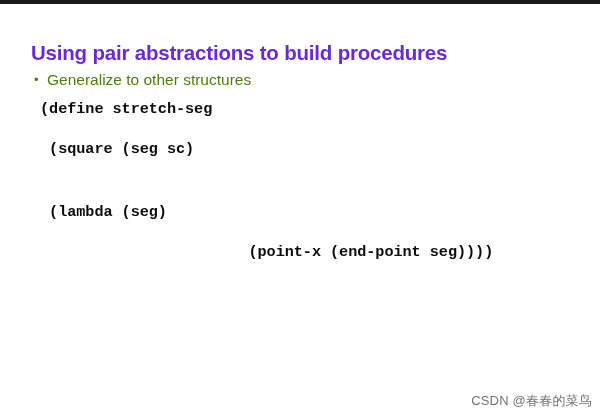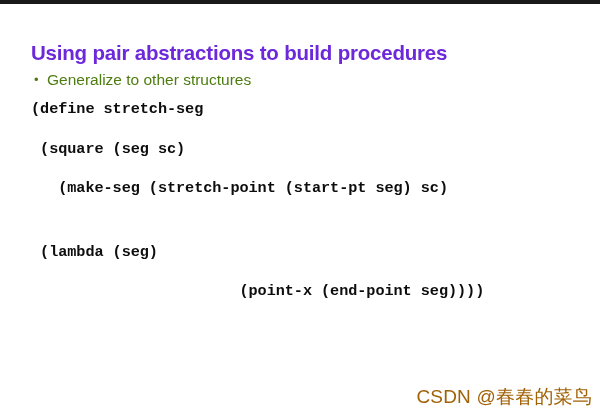--- a/index.html
+++ b/index.html
@@ -80,32 +80,33 @@
   }
   .code-line {
     font-family: "Liberation Mono", "DejaVu Sans Mono", monospace;
     font-size: 15.2px;
     font-weight: bold;
     line-height: 24.5px;
     color: #0d0d0d;
     white-space: pre;
     letter-spacing: -0.05px;
     height: 24.5px;
+    margin-left: 9px;
   }
   .code-gap {
     height: 24px;
   }
 
   #watermark {
     position: absolute;
     right: 8px;
     bottom: 4px;
     font-family: "Liberation Sans", sans-serif;
-    font-size: 19px;
-    color: #a16207;
+    font-size: 13px;
+    color: #737373;
     white-space: nowrap;
     letter-spacing: 0.2px;
   }
 </style>
 </head>
 <body>
 
 <div id="slide">
 
   <div id="top-bar"></div>
@@ -115,21 +116,20 @@
   <ul id="bullet-list">
     <li class="bullet-item">
       <span class="bullet-glyph">•</span><span>Generalize to other structures</span>
     </li>
   </ul>
 
   <div id="code-area">
 
     <pre class="code-block"><div class="code-line">(define stretch-seg</div>
 <div class="code-line"> (square (seg sc)</div>
-<div class="code-line">   (make-seg (stretch-point (start-pt seg) sc)</div>
 </pre>
 
     <div class="code-gap"></div>
 
     <pre class="code-block">
 <div class="code-line"> (lambda (seg)</div>
 <div class="code-line">                       (point-x (end-point seg))))</div>
 
 
 </pre>

